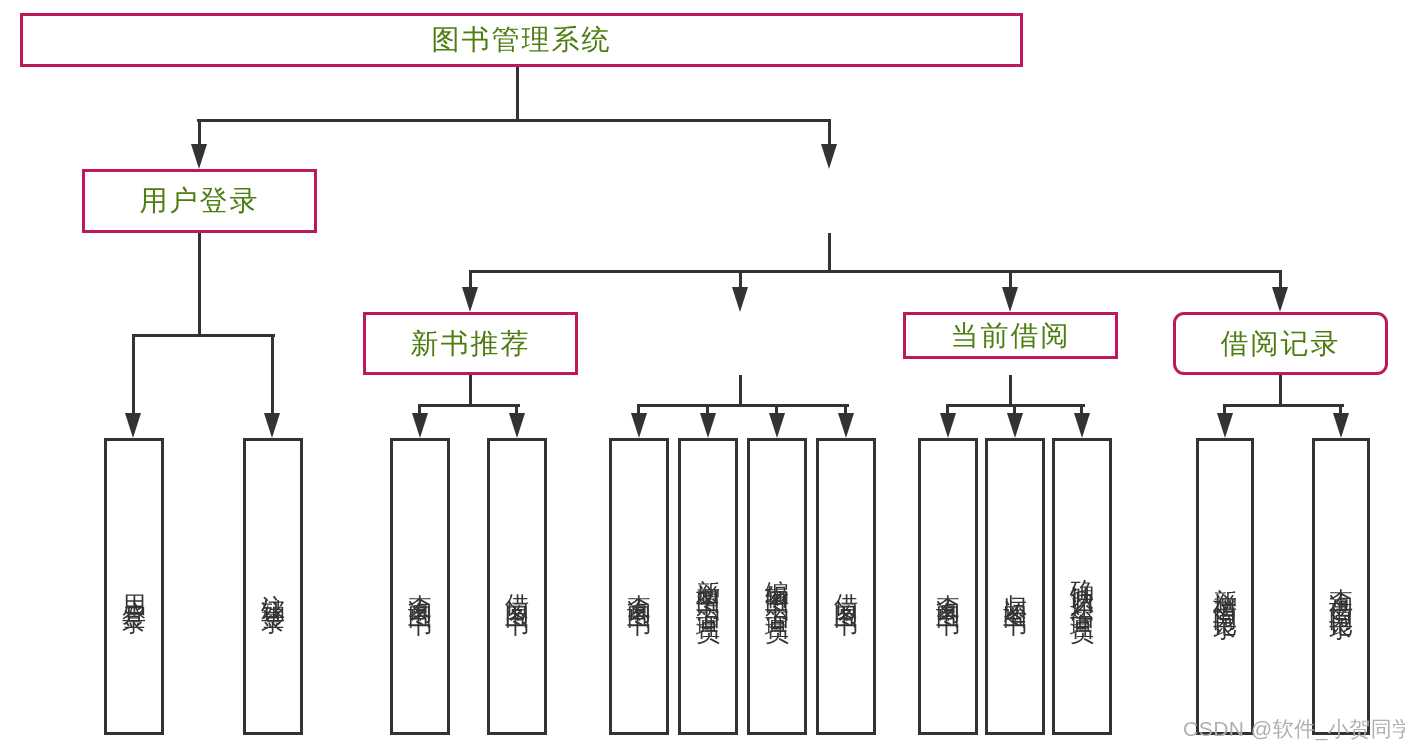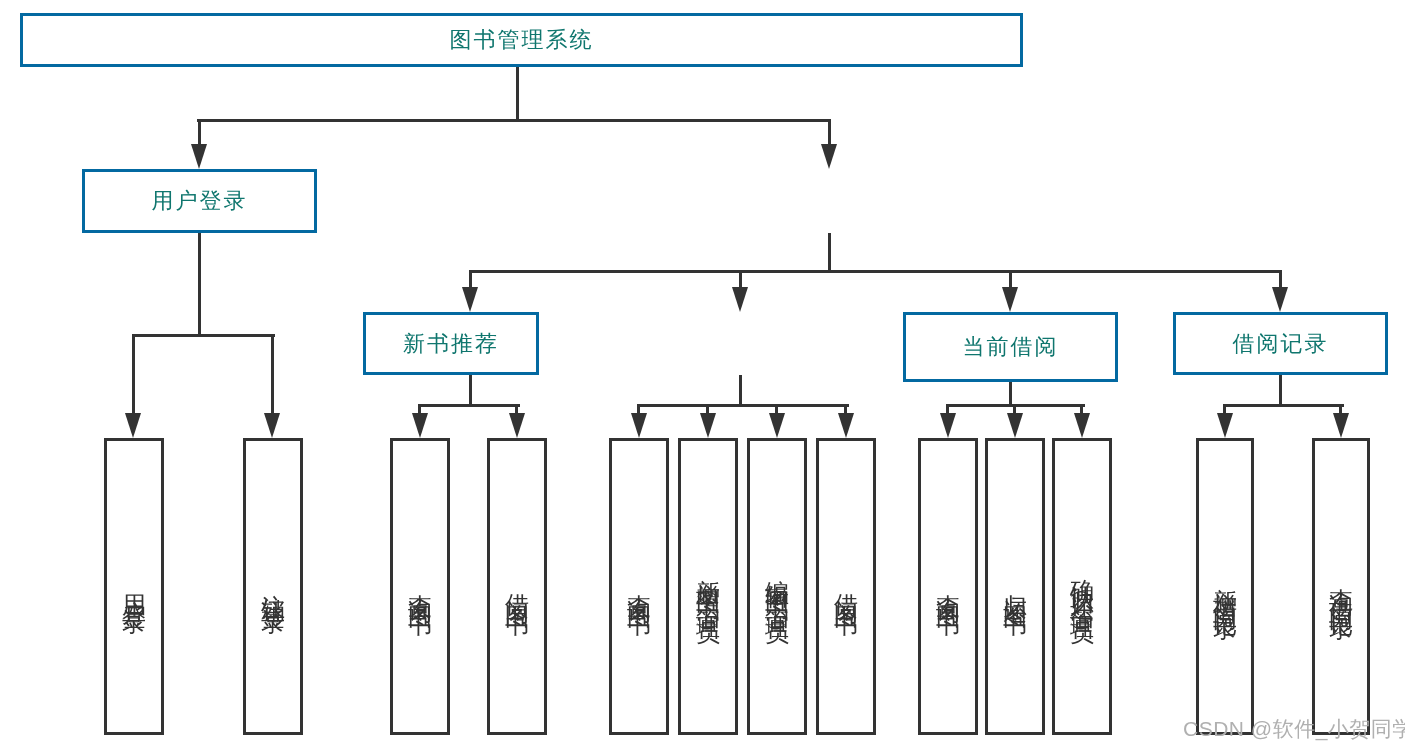--- a/index.html
+++ b/index.html
@@ -8,28 +8,28 @@
     width: 1405px;
     height: 747px;
     background: #ffffff;
     font-family: "Liberation Sans", sans-serif;
     overflow: hidden;
   }
   
   .hbox {
     position: absolute;
     box-sizing: border-box;
-    border: 3px solid #0369a1;
+    border: 3px solid #be185d;
     background: #ffffff;
     display: flex;
     align-items: center;
     justify-content: center;
-    font-size: 22px;
+    font-size: 28px;
     letter-spacing: 2px;
-    color: #0f766e;
+    color: #4d7c0f;
     z-index: 2;
   }
   
   .leaf {
     position: absolute;
     box-sizing: border-box;
     top: 438px;
     height: 297px;
     width: 60px;
     border: 3px solid #333333;
@@ -77,23 +77,23 @@
 </style>
 </head>
 <body>
 
 <div class="canvas">
 
   <div class="hbox" style="left:20px; top:13px; width:1003px; height:54px;">图书管理系统</div>
 
   <div class="hbox" style="left:82px; top:169px; width:235px; height:64px;">用户登录</div>
 
-  <div class="hbox" style="left:363px; top:312px; width:176px; height:63px;">新书推荐</div>
-  <div class="hbox" style="left:903px; top:312px; width:215px; height:70px;">当前借阅</div>
-  <div class="hbox" style="left:1173px; top:312px; width:215px; height:63px;">借阅记录</div>
+  <div class="hbox" style="left:363px; top:312px; width:215px; height:63px;">新书推荐</div>
+  <div class="hbox" style="left:903px; top:312px; width:215px; height:47px;">当前借阅</div>
+  <div class="hbox" style="left:1173px; top:312px; width:215px; height:63px;border-radius:11px;">借阅记录</div>
 
   <div class="leaf" style="left:104px;">
     <span class="vtext">用户登录</span>
   </div>
   <div class="leaf" style="left:243px;">
     <span class="vtext">注销登录</span>
   </div>
 
   <div class="leaf" style="left:390px;">
     <span class="vtext">查询图书</span>

